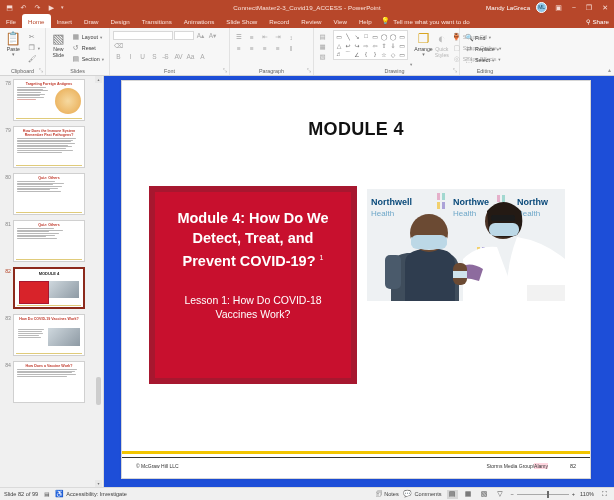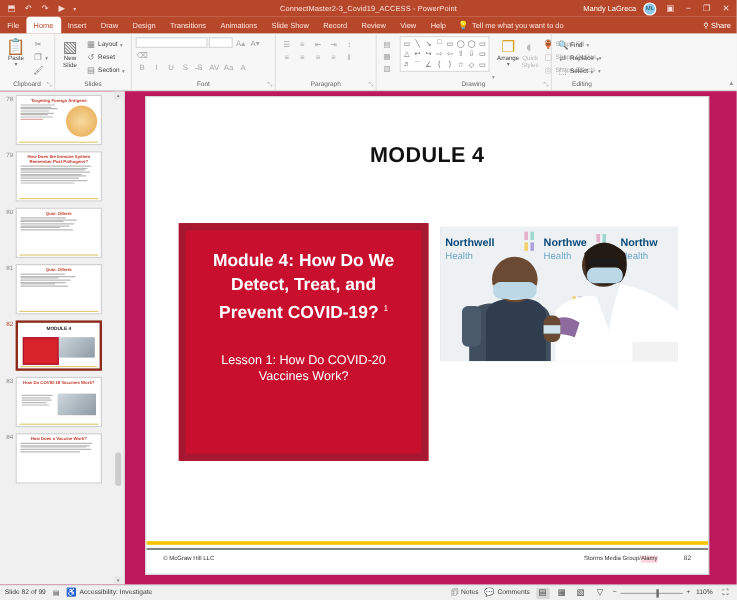--- a/index.html
+++ b/index.html
@@ -83,21 +83,21 @@
 
   .shapegrid { display: grid; grid-template-columns: repeat(8, 8px); grid-auto-rows: 8px; gap: 1px;
                border: 1px solid #dcdcdc; background: #fff; padding: 1px; }
   .shapecell { font-size: 6px; color: #6f6f6f; display: flex; align-items: center; justify-content: center; cursor: pointer; }
 
   .editcol { display: flex; flex-direction: column; gap: 1px; padding-top: 3px; }
 
   .ribbon-collapse { position: absolute; right: 3px; bottom: 2px; font-size: 6px; color: #999; cursor: pointer; }
 
   
-  .main { flex: 1; display: flex; background: #be185d; overflow: hidden; position: relative; }
+  .main { flex: 1; display: flex; background: #1d4ed8; overflow: hidden; position: relative; }
 
   
   .thumbpanel {
     width: 104px; background: #f0f0f0; border-right: 1px solid #d9d9d9;
     position: relative; overflow: hidden; flex: none;
   }
   .thumblist { padding: 3px 14px 3px 3px; display: flex; flex-direction: column; gap: 5px; }
   .thumbrow { display: flex; gap: 2px; align-items: flex-start; }
   .thumbnum { font-size: 5.2px; color: #8a8a8a; width: 8px; text-align: right; padding-top: 1px; flex: none; }
   .thumbnum.sel { color: #b7472a; }
@@ -532,21 +532,21 @@
     </div>
 
     <div class="editor">
       <div class="caption-wrap">
         <div class="slide">
 
           <div class="slide-title">MODULE 4</div>
 
           <div class="redcard">
             <h2><span>Module 4: How Do We Detect, Treat, and Prevent COVID-19?</span> <sup>1</sup></h2>
-            <p>Lesson 1: How Do COVID-20 Vaccines Work?</p>
+            <p>Lesson 1: How Do COVID-18 Vaccines Work?</p>
           </div>
 
           <div class="photo">
             <svg width="198" height="112" viewBox="0 0 198 112">
               <rect width="198" height="112" fill="#eef1f3"></rect>
               <g fill="#0a4a7a" font-family="Liberation Sans, sans-serif" font-size="9" font-weight="bold">
                 <text x="4" y="16">Northwell</text>
                 <text x="86" y="16">Northwe</text>
                 <text x="150" y="16">Northw</text>
               </g>

